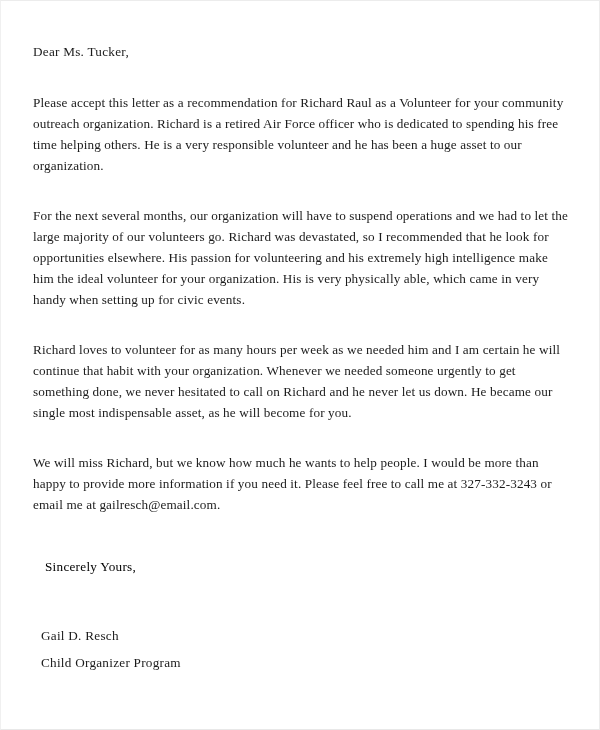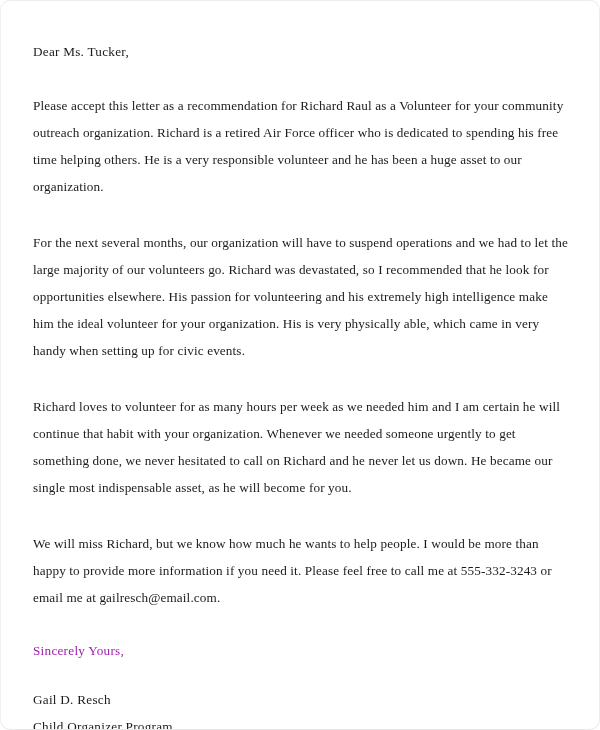--- a/index.html
+++ b/index.html
@@ -14,54 +14,53 @@
     position: relative;
     width: 600px;
     height: 730px;
     box-sizing: border-box;
     background: #ffffff;
     border-top: 1px solid #ececec;
     border-left: 1px solid #f0f0f0;
     border-right: 1px solid #ececec;
     border-bottom: 1px solid #e8e8e8;
     overflow: hidden;
-    border-radius: 10px;
   }
   .letter-body {
     position: absolute;
     left: 32px;
     top: 40px;
     width: 540px;
   }
   .salutation {
     font-size: 13.2px;
     line-height: 21.5px;
     color: #1b1b1b;
     margin: 0 0 0 0;
     letter-spacing: 0.02em;
   }
   .para {
     font-size: 13.2px;
-    line-height: 27px;
+    line-height: 21px;
     color: #1b1b1b;
     text-align: left;
     margin: 0;
     letter-spacing: 0.01em;
     width: 538px;
   }
   .gap-lg { height: 29px; }
   .gap-md { height: 26px; }
   .closing {
     font-size: 13.2px;
     line-height: 21.5px;
-    color: #a21caf;
-    margin: 0;
+    color: #000000;
+    margin: 12px;
     letter-spacing: 0.02em;
   }
-  .signature-block { margin: 0; }
+  .signature-block { margin: 8px; }
   .sig-line {
     font-size: 13.2px;
     line-height: 26.5px;
     color: #1b1b1b;
     margin: 0;
     letter-spacing: 0.02em;
   }
 </style>
 </head>
 <body>
@@ -78,21 +77,21 @@
     <div class="gap-lg"></div>
 
     <p class="para">For the next several months, our organization will have to suspend operations and we had to let the large majority of our volunteers go. Richard was devastated, so I recommended that he look for opportunities elsewhere. His passion for volunteering and his extremely high intelligence make him the ideal volunteer for your organization. His is very physically able, which came in very handy when setting up for civic events.</p>
 
     <div class="gap-lg"></div>
 
     <p class="para">Richard loves to volunteer for as many hours per week as we needed him and I am certain he will continue that habit with your organization. Whenever we needed someone urgently to get something done, we never hesitated to call on Richard and he never let us down. He became our single most indispensable asset, as he will become for you.</p>
 
     <div class="gap-lg"></div>
 
-    <p class="para">We will miss Richard, but we know how much he wants to help people. I would be more than happy to provide more information if you need it. Please feel free to call me at 555-332-3243 or email me at gailresch@email.com.</p>
+    <p class="para">We will miss Richard, but we know how much he wants to help people. I would be more than happy to provide more information if you need it. Please feel free to call me at 327-332-3243 or email me at gailresch@email.com.</p>
 
     <div class="gap-lg"></div>
 
     <p class="closing">Sincerely Yours,</p>
 
     <div class="gap-md"></div>
 
     <div class="signature-block">
       <p class="sig-line">Gail D. Resch</p>
       <p class="sig-line">Child Organizer Program</p>

